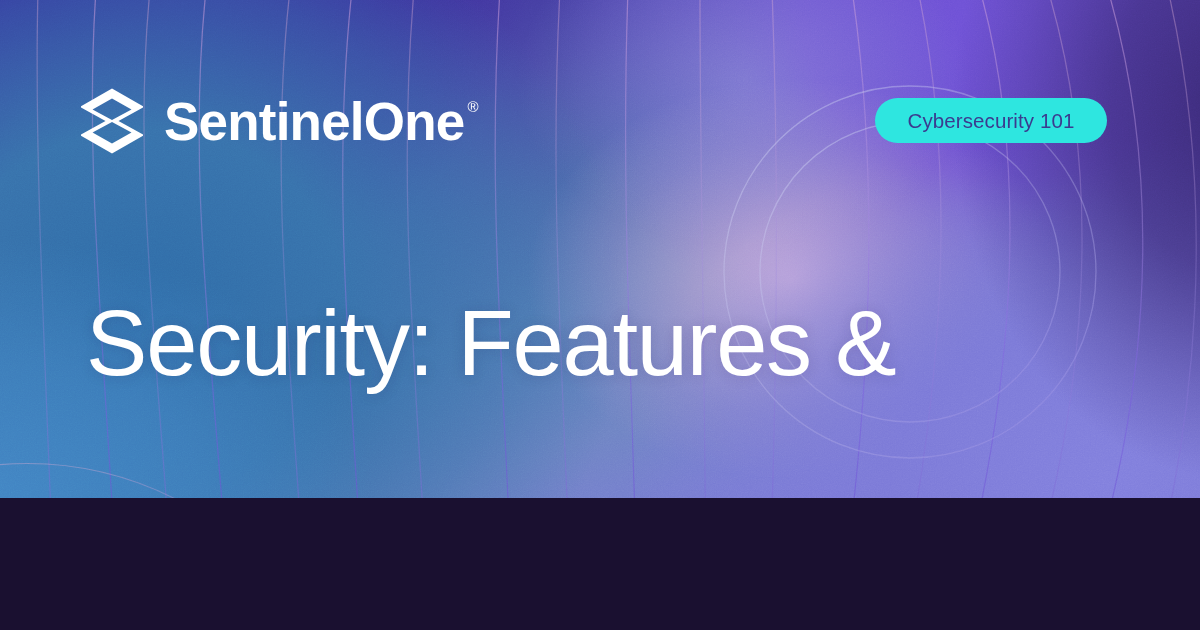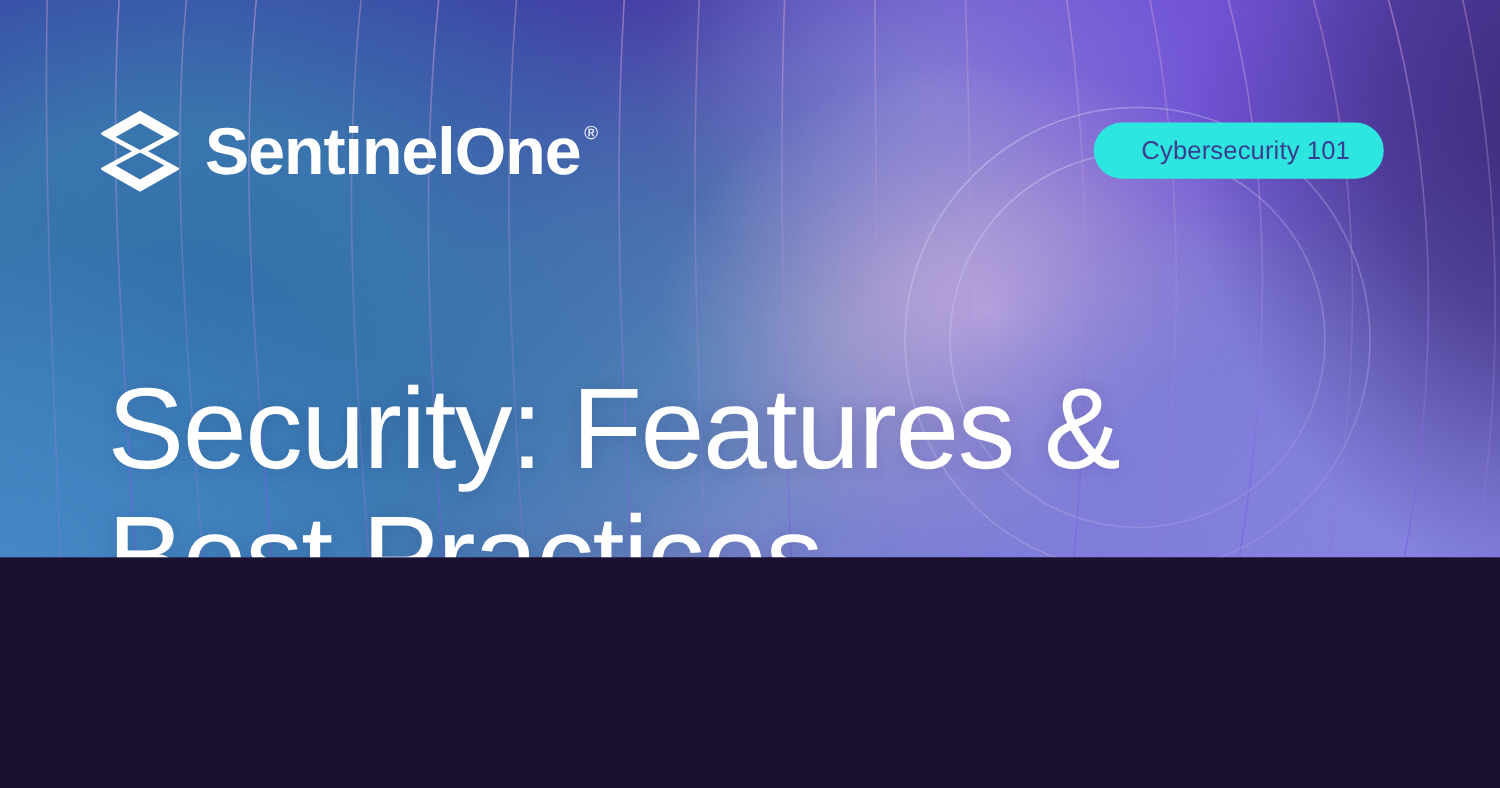--- a/index.html
+++ b/index.html
@@ -6,21 +6,21 @@
   html, body {
     margin: 0;
     padding: 0;
     background: #1a1030;
   }
   * { box-sizing: border-box; }
 
   .card {
     position: relative;
     width: 1200px;
-    height: 446px;
+    height: 498px;
     overflow: hidden;
     font-family: "Liberation Sans", "DejaVu Sans", sans-serif;
     background: #4a3aa8;
     isolation: isolate;
   }
 
   
   .bg-layer {
     position: absolute;
     inset: 0;
@@ -151,21 +151,21 @@
     min-width: 232px;
     padding: 0 27px;
     border-radius: 999px;
     background: #2ee6e0;
     color: #3b3b8f;
     font-size: 20.5px;
     font-weight: 400;
     letter-spacing: 0.1px;
     display: flex;
     align-items: center;
-    justify-content: flex-end;
+    justify-content: center;
     white-space: nowrap;
   }
 
   
   .headline {
     position: absolute;
     left: 86px;
     top: 230px;
     width: 1000px;
     color: #ffffff;
@@ -277,17 +277,16 @@
         <span class="brand-reg">®</span>
       </span>
     </div>
 
     <div class="badge">
       <span>Cybersecurity 101</span>
     </div>
 
     <h1 class="headline">
       <span class="headline-line">Security: Features &amp;</span>
-      <span class="headline-line">Best Practices</span>
     </h1>
 
   </div>
 </div>
 
 </body></html>

